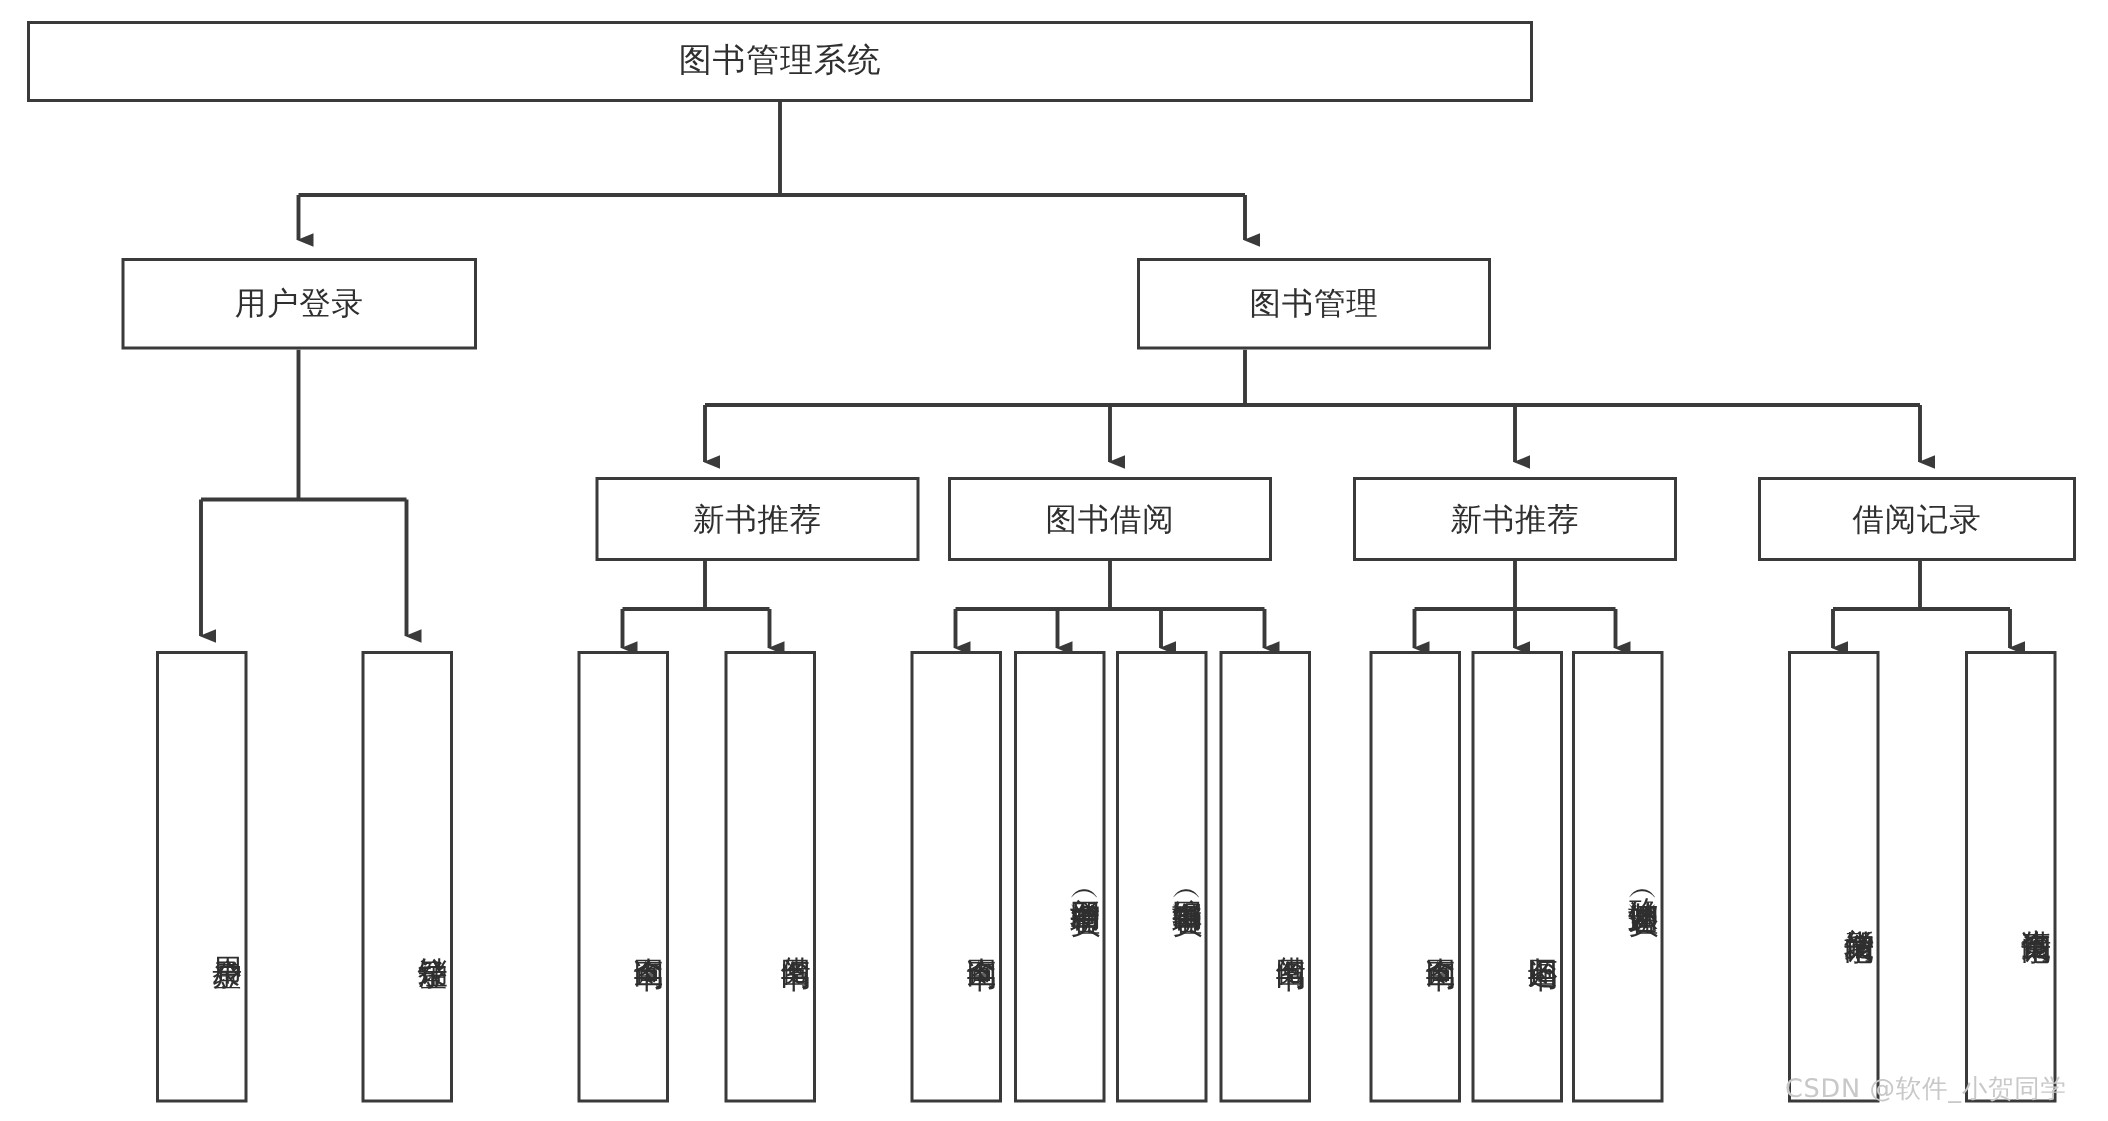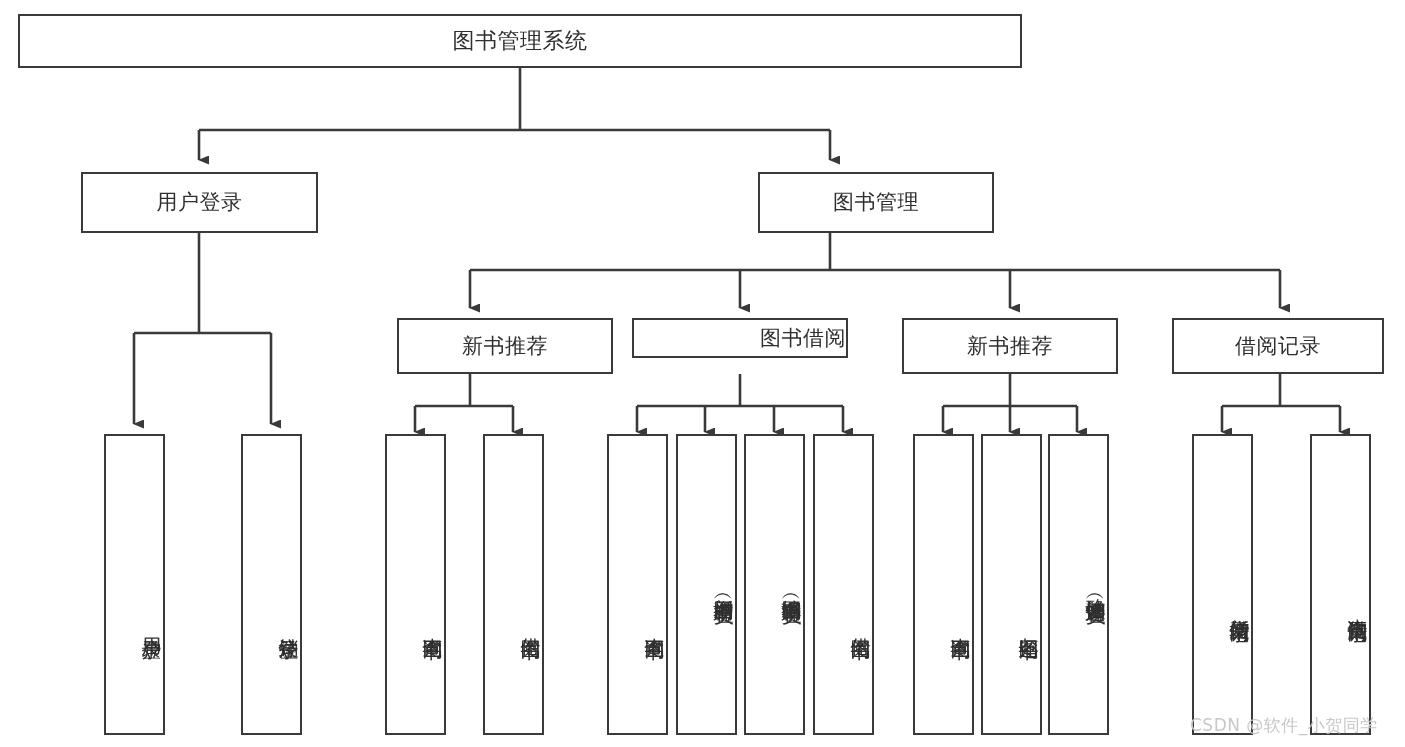--- a/index.html
+++ b/index.html
@@ -128,21 +128,21 @@
   <div class="node horiz" style="left:81px; top:172px; width:237px; height:61px;">
     <span>用户登录</span>
   </div>
   <div class="node horiz" style="left:738px; top:172px; width:236px; height:61px;margin-left:20px;">
     <span>图书管理</span>
   </div>
 
   <div class="node horiz" style="left:362px; top:318px; width:216px; height:56px;margin-left:35px;">
     <span>新书推荐</span>
   </div>
-  <div class="node horiz" style="left:632px; top:318px; width:216px; height:40px;justify-content:flex-end;">
+  <div class="node horiz" style="left:632px; top:318px; width:216px; height:56px;">
     <span>图书借阅</span>
   </div>
   <div class="node horiz" style="left:902px; top:318px; width:216px; height:56px;">
     <span>新书推荐</span>
   </div>
   <div class="node horiz" style="left:1172px; top:318px; width:212px; height:56px;">
     <span>借阅记录</span>
   </div>
 
   <div class="node vert" style="left:104px; top:434px; width:61px; height:301px; padding-top:78px;">

